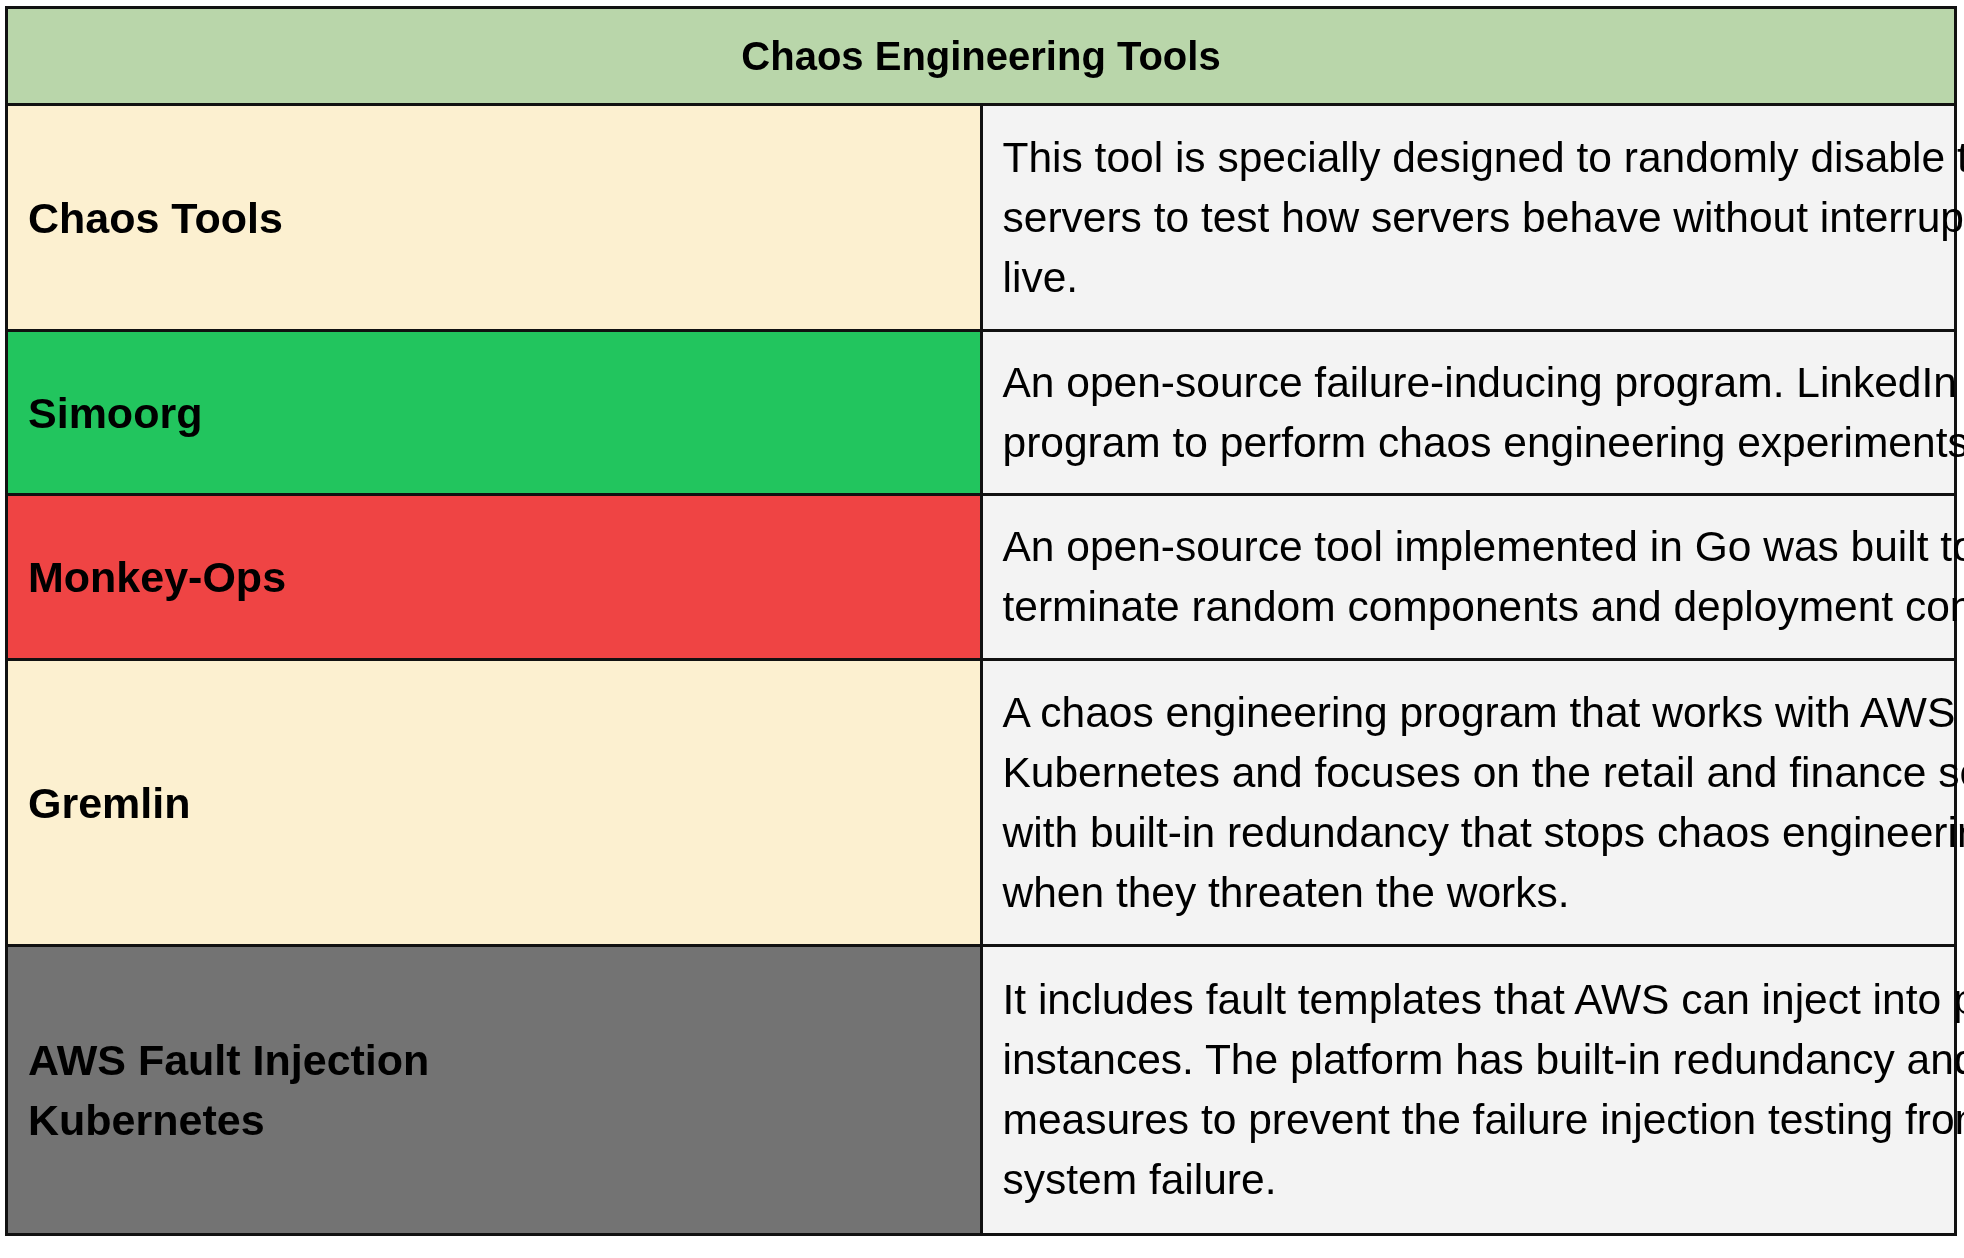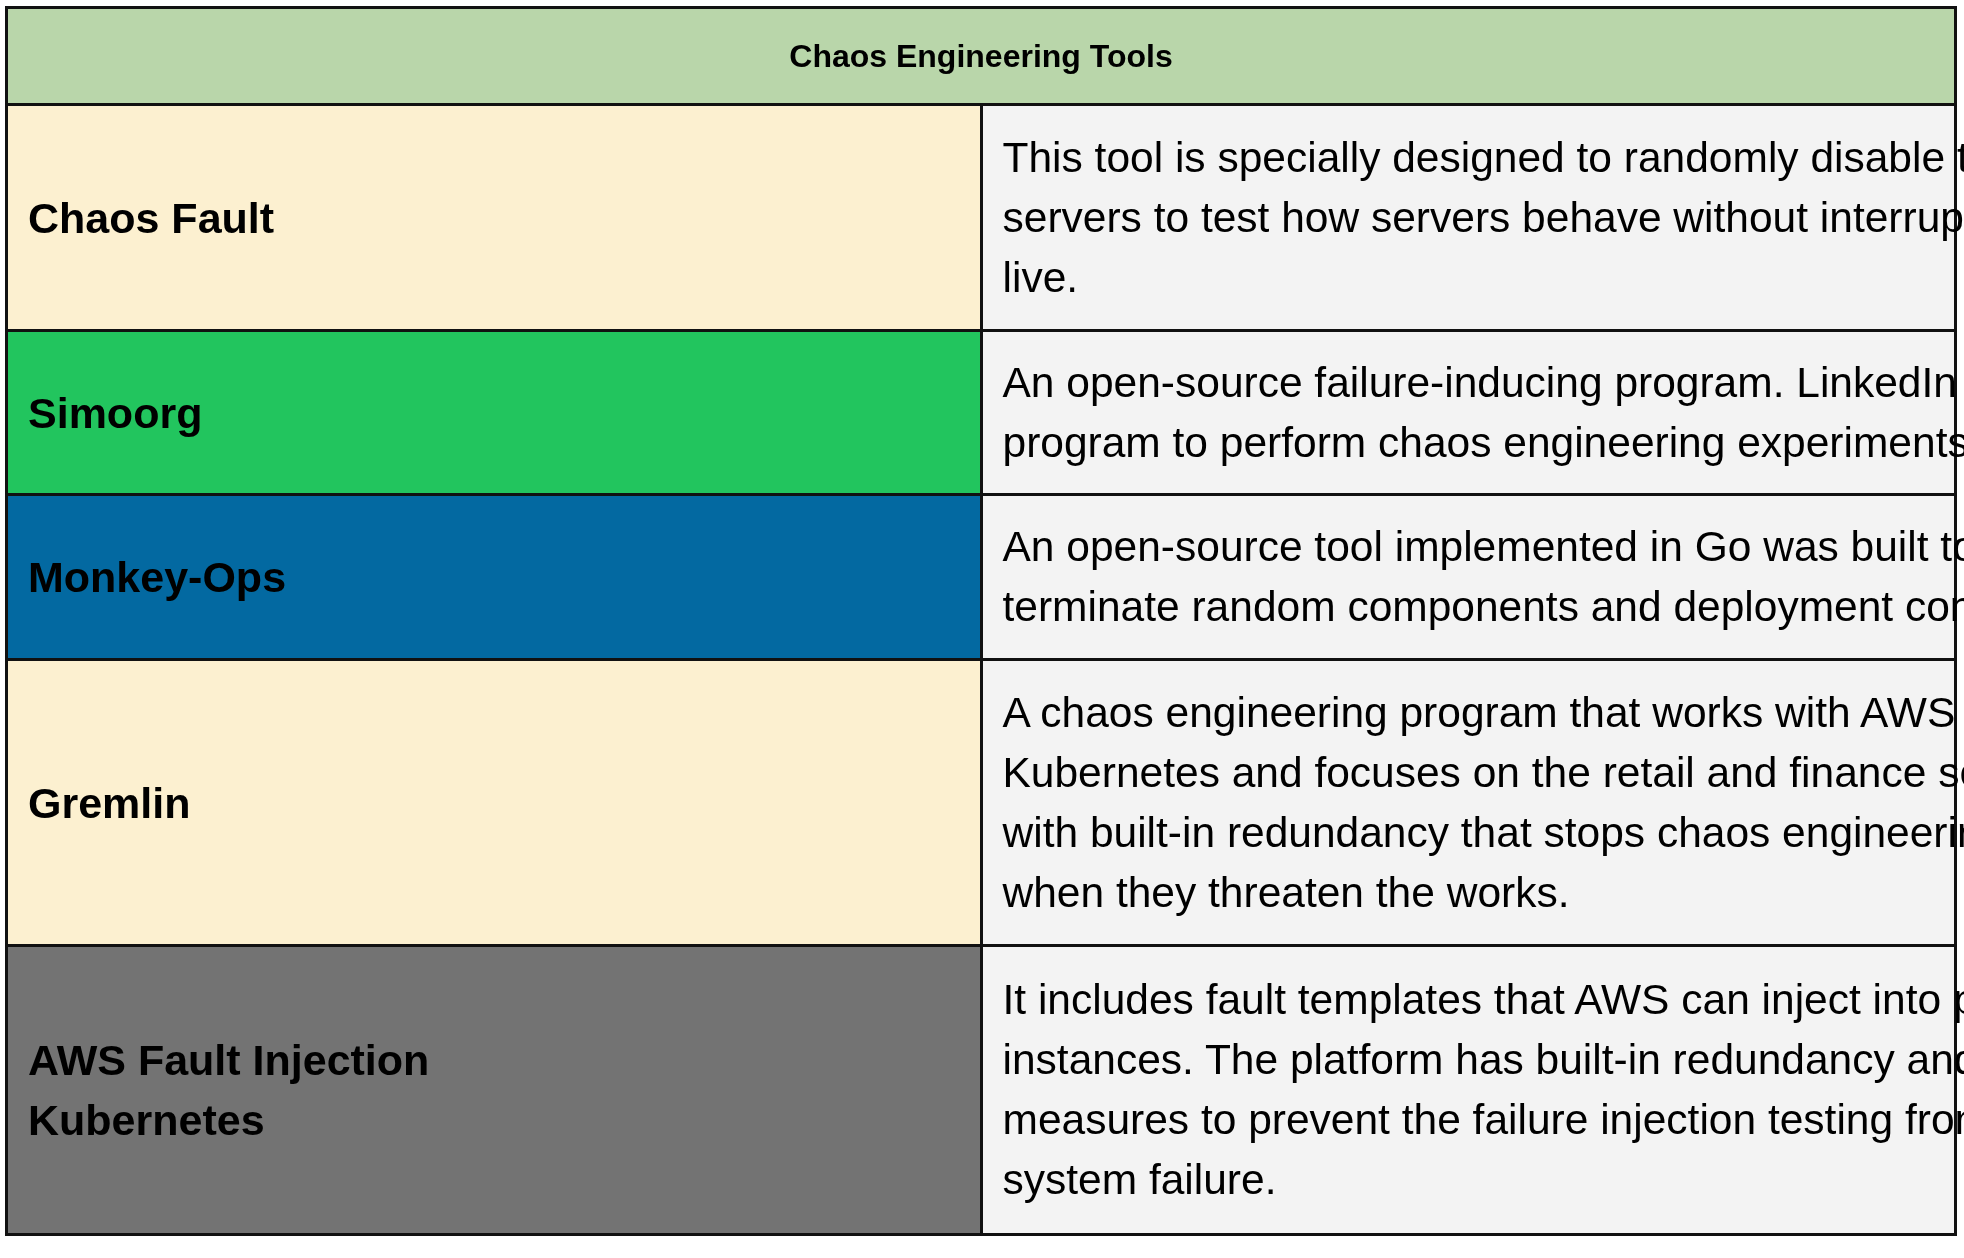--- a/index.html
+++ b/index.html
@@ -28,21 +28,21 @@
     }
     table.tools td, table.tools th {
       border: 3px solid #111111;
       padding: 0;
       vertical-align: middle;
     }
     .hdr {
       height: 94px;
       text-align: center;
       font-weight: bold;
-      font-size: 32px;
+      font-size: 40px;
       line-height: 46px;
     }
     .name-cell {
       width: 503px;
       padding-left: 20px !important;
       padding-right: 12px !important;
       font-weight: bold;
       font-size: 43px;
       line-height: 60px;
       text-align: left;
@@ -67,41 +67,41 @@
 
 <div class="table-wrap">
   <table class="tools">
     <tbody>
         <tr>
       <th colspan="2" class="hdr" style="background: rgb(185, 214, 170); border-color: rgb(17, 17, 17); color: rgb(0, 0, 0);">Chaos Engineering Tools</th>
     </tr>
 
     <tr class="r0">
       <td class="name-cell" style="background: rgb(252, 240, 208); border-color: rgb(17, 17, 17); color: rgb(0, 0, 0);">
-        <span class="name-line">Chaos Fault</span>
+        <span class="name-line">Chaos Tools</span>
       </td>
       <td class="desc-cell" style="background: rgb(243, 243, 243); border-color: rgb(17, 17, 17); color: rgb(0, 0, 0);">
         <span class="desc-line">This tool is specially designed to randomly disable the production</span>
         <span class="desc-line">servers to test how servers behave without interrupting the live</span>
         <span class="desc-line">live.</span>
       </td>
     </tr>
 
     <tr class="r1">
       <td class="name-cell" style="background: #22c55e; border-color: rgb(17, 17, 17); color: rgb(0, 0, 0);">
         <span class="name-line">Simoorg</span>
       </td>
       <td class="desc-cell" style="background: rgb(243, 243, 243); border-color: rgb(17, 17, 17); color: rgb(0, 0, 0);">
         <span class="desc-line">An open-source failure-inducing program. LinkedIn uses this</span>
         <span class="desc-line">program to perform chaos engineering experiments.</span>
       </td>
     </tr>
 
     <tr class="r2">
-      <td class="name-cell" style="background: #0369a1; border-color: rgb(17, 17, 17); color: rgb(0, 0, 0);">
+      <td class="name-cell" style="background: #ef4444; border-color: rgb(17, 17, 17); color: rgb(0, 0, 0);">
         <span class="name-line">Monkey-Ops</span>
       </td>
       <td class="desc-cell" style="background: rgb(243, 243, 243); border-color: rgb(17, 17, 17); color: rgb(0, 0, 0);">
         <span class="desc-line">An open-source tool implemented in Go was built to test and</span>
         <span class="desc-line">terminate random components and deployment configurations.</span>
       </td>
     </tr>
 
     <tr class="r3">
       <td class="name-cell" style="background: rgb(252, 240, 208); border-color: rgb(17, 17, 17); color: rgb(0, 0, 0); margin-left: 40px;">

